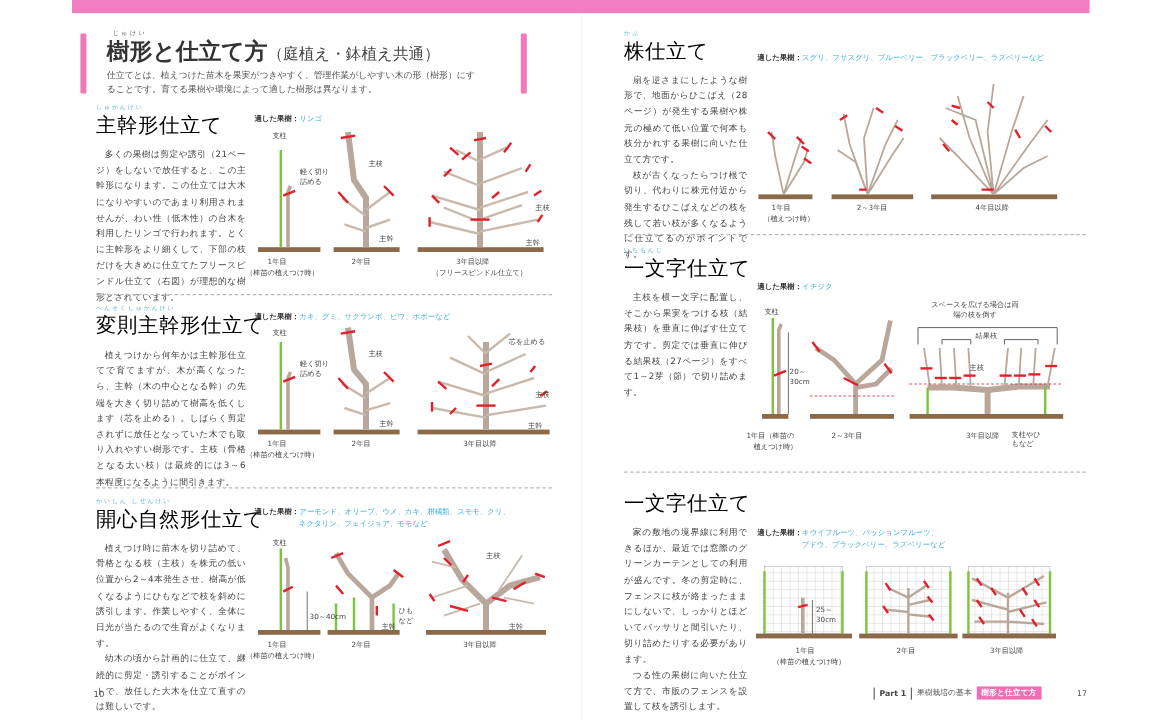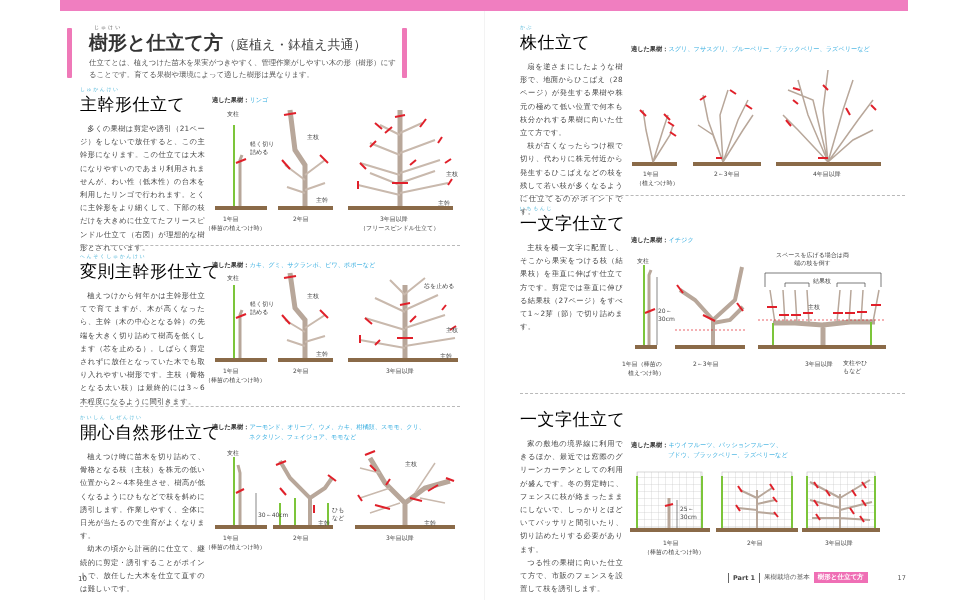--- a/index.html
+++ b/index.html
@@ -3,21 +3,21 @@
 <meta charset="utf-8">
 <style>
   * { box-sizing: border-box; margin: 0; padding: 0; }
   html, body { width: 970px; height: 600px; background: #ffffff; overflow: hidden; }
   body { position: relative; font-family: "DejaVu Sans", "Liberation Sans", sans-serif; color: #3a3a3a; }
 
   .top-band { position: absolute; left: 60px; top: 0; width: 848px; height: 11px; background: #f07ec0; }
   .gutter { position: absolute; left: 484px; top: 11px; width: 1px; height: 589px; background: #f3f3f3; }
 
   
-  .title-block { position: absolute; left: 67px; top: 24px; width: 340px; height: 60px; }
+  .title-block { position: absolute; left: 67px; top: 24px; width: 372px; height: 60px; }
   .title-block .bracket { position: absolute; top: 4px; width: 5px; height: 50px; background: #ef79b8; border-radius: 1px; }
   .title-block .bl { left: 0; }
   .title-block .br { right: 0; }
   .title-ruby { position: absolute; left: 27px; top: 0px; font-size: 5px; letter-spacing: 2px; color: #555; }
   .title-main { position: absolute; left: 22px; top: 6px; font-size: 19px; font-weight: bold; color: #333; white-space: nowrap; }
   .title-main .sub { font-size: 13px; font-weight: normal; color: #444; }
   .title-lead { position: absolute; left: 22px; top: 33px; width: 310px; font-size: 7.4px; line-height: 12px; color: #555; }
 
   
   .section { position: absolute; }

